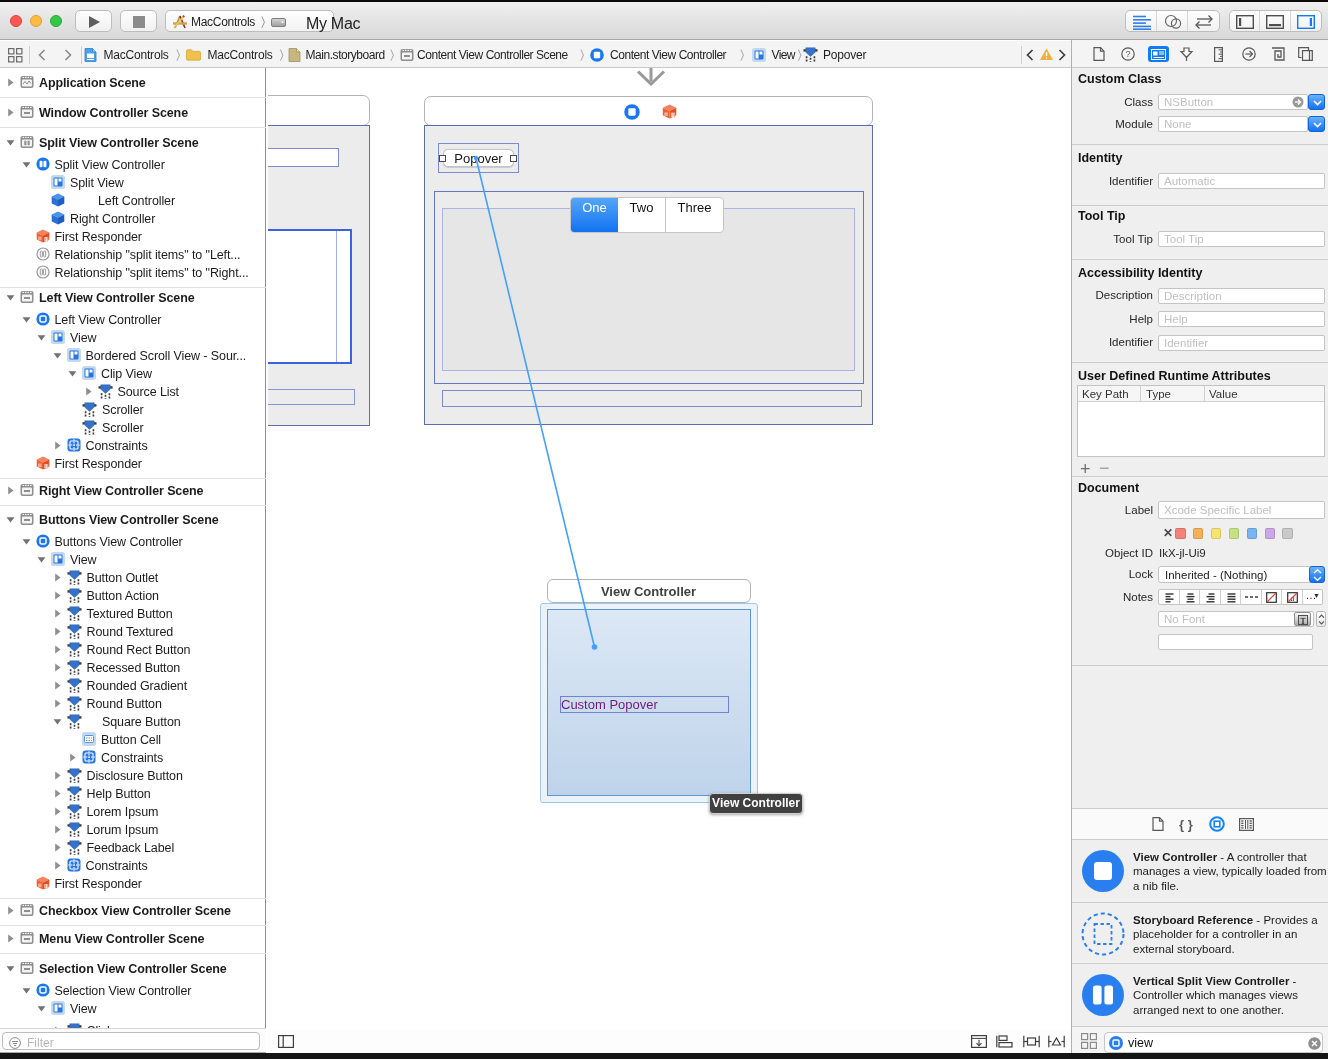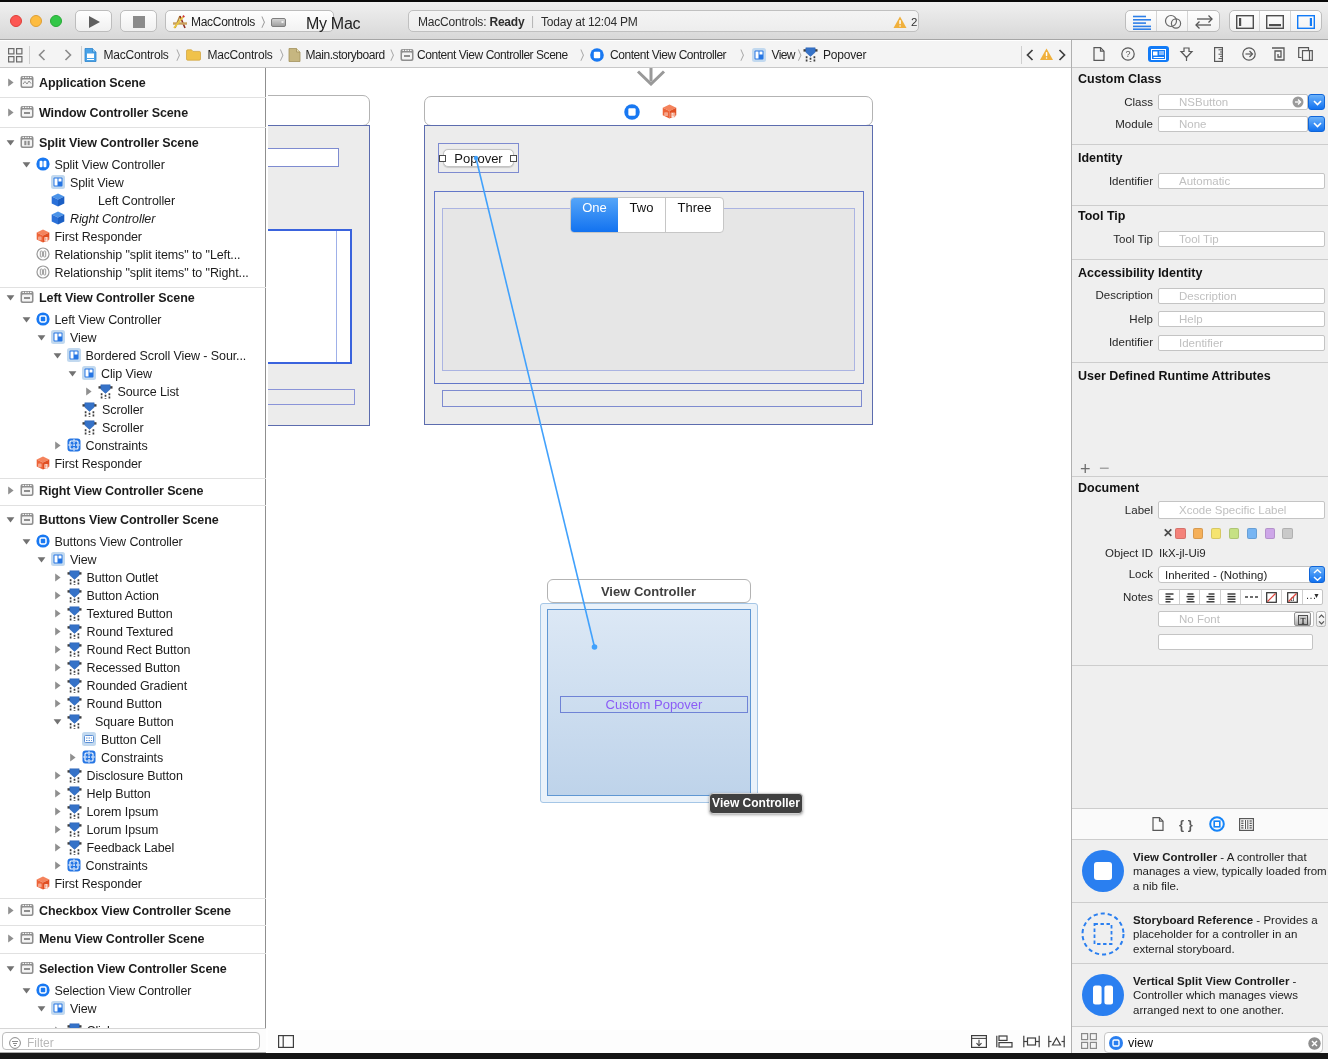--- a/index.html
+++ b/index.html
@@ -1,19 +1,19 @@
 <!DOCTYPE html>
 <html><head><meta charset="utf-8"><style>
 * { margin:0; padding:0; box-sizing:border-box; }
 html,body { width:1328px; height:1059px; overflow:hidden; }
 body { font-family:"Liberation Sans", sans-serif; position:relative; background:#fff; }
 .abs { position:absolute; }
 svg { display:block; }
 .rowtxt { font-size:12.5px; color:#1c1c1c; white-space:nowrap; letter-spacing:-0.1px; }
-.field { background:#fff; border:1px solid #c4c4c4; border-radius:2px; font-size:11.5px; color:#c0c0c0; padding-left:20px; display:flex; align-items:center; }
+.field { background:#fff; border:1px solid #c4c4c4; border-radius:2px; font-size:11.5px; color:#c0c0c0; padding-left:5px; display:flex; align-items:center; }
 .ilabel { font-size:11.5px; color:#262626; text-align:right; white-space:nowrap; }
 .ihead { font-size:12.5px; font-weight:bold; color:#111; white-space:nowrap; }
 .sep-r { position:absolute; left:0; width:256px; height:1px; background:#cdcdcd; }
 .crumb { top:7px; font-size:12px; letter-spacing:-0.2px; color:#1f1f1f; white-space:nowrap; }
 .chev { top:6px; font-size:13px; color:#a8a8a8; }
 span { white-space:nowrap; }
 </style></head>
 <body>
 
 <div class="abs" style="left:0;top:0;width:1328px;height:40px;background:linear-gradient(#f1f1f1,#d8d8d8);border-bottom:1px solid #a6a6a6">
@@ -48,31 +48,20 @@
           <linearGradient id="g1" x1="0" y1="0" x2="0" y2="1">
             <stop offset="0" stop-color="#d6d6d6"></stop>
             <stop offset="1" stop-color="#9c9c9c"></stop>
           </linearGradient>
         </defs>
         <rect x="10.5" y="3" width="2" height="2" fill="#efefef"></rect>
       </svg>
     <span class="abs" style="left:140px;top:4px;font-size:16px;letter-spacing:-0.3px;color:#222">My Mac</span>
   </div>
 
-  <div class="abs" style="left:408px;top:10px;width:511px;height:22px;background:linear-gradient(#f4f4f4,#ededed);border:1px solid #c0c0c0;border-radius:5px">
-    <span class="abs" style="left:9px;top:4px;font-size:12px;letter-spacing:-0.2px;color:#2e2e2e">MacControls: <b>Ready</b></span>
-    <span class="abs" style="left:122px;top:3px;font-size:12px;color:#b4b4b4">|</span>
-    <span class="abs" style="left:132px;top:4px;font-size:12px;letter-spacing:-0.2px;color:#2e2e2e">Today at 12:04 PM</span>
-    <svg class="abs" style="left:484px;top:4.5px" width="14" height="13" viewBox="0 0 14 13">
-        <path d="M7 0.5 L13.5 12 L0.5 12 Z" fill="#f0b03c"></path>
-        <rect x="6.3" y="4" width="1.5" height="4.2" rx="0.7" fill="#fff"></rect>
-        <rect x="6.3" y="9.3" width="1.5" height="1.5" rx="0.7" fill="#fff"></rect>
-      </svg>
-    <span class="abs" style="left:502px;top:4.5px;font-size:11.5px;color:#333">2</span>
-  </div>
 
   <div class="abs" style="left:1125px;top:10px;width:95px;height:22px;background:linear-gradient(#fefefe,#f1f1f1);border:1px solid #bdbdbd;border-radius:5px;display:flex">
     <div style="width:31.6px;border-right:1px solid #d4d4d4;position:relative">
       <svg class="abs" style="left:6.5px;top:3.5px" width="19" height="15" viewBox="0 0 19 15">
           <g stroke="#2e7fe8" stroke-width="1.6">
             <line x1="0" y1="1.5" x2="13" y2="1.5"></line>
             <line x1="0" y1="4.8" x2="18" y2="4.8"></line>
             <line x1="0" y1="8.1" x2="13" y2="8.1"></line>
             <line x1="0" y1="11.4" x2="18" y2="11.4"></line>
             <line x1="0" y1="14.2" x2="18" y2="14.2"></line>
@@ -298,21 +287,21 @@
       </svg>
     </div>
 <div class="abs rowtxt" style="left:70px;top:126px;margin-left:28px;">Left Controller</div>
 <div class="abs" style="left:51px;top:143px;width:15px;height:15px">
       <svg width="14" height="14" viewBox="0 0 14 14">
         <polygon points="7,0.5 13.3,3.5 7,6.5 0.7,3.5" fill="#4b93e8"></polygon>
         <polygon points="0.7,3.5 7,6.5 7,13.5 0.7,10.5" fill="#2a70d8"></polygon>
         <polygon points="13.3,3.5 7,6.5 7,13.5 13.3,10.5" fill="#1b5fc4"></polygon>
       </svg>
     </div>
-<div class="abs rowtxt" style="left:70px;top:144px;font-style:italic;">Right Controller</div>
+<div class="abs rowtxt" style="left:70px;top:144px;">Right Controller</div>
 <div class="abs" style="left:35.5px;top:161px;width:15px;height:15px">
       <svg width="14" height="14" viewBox="0 0 14 14">
         <polygon points="7,0.5 13.3,3.5 7,6.5 0.7,3.5" fill="#f4835c"></polygon>
         <polygon points="0.7,3.5 7,6.5 7,13.5 0.7,10.5" fill="#ed6337"></polygon>
         <polygon points="13.3,3.5 7,6.5 7,13.5 13.3,10.5" fill="#e04f22"></polygon>
         <rect x="8" y="8" width="4.4" height="4.4" rx="0.8" fill="#f4a58b"></rect>
         <text x="10.2" y="12" font-size="4.5" fill="#fff" text-anchor="middle" font-family="Liberation Sans">1</text>
         <rect x="2" y="7.6" width="3.6" height="3.6" rx="0.8" fill="#f4a58b"></rect>
       </svg>
     </div>
@@ -678,21 +667,21 @@
       <svg width="15" height="15" viewBox="0 0 15 15">
         <rect x="0.5" y="2.2" width="14" height="2.4" fill="#3d3d3d"></rect>
         <polygon points="2.8,0.8 12.2,0.8 12.2,5.2 7.5,9.4 2.8,5.2" fill="#3572c8" stroke="#2e62ae" stroke-width="0.5"></polygon>
         <g stroke="#3d3d3d" stroke-width="1.7" stroke-dasharray="2,1.4">
           <line x1="3.6" y1="9.2" x2="3.6" y2="15"></line>
           <line x1="7.5" y1="10.8" x2="7.5" y2="15"></line>
           <line x1="11.4" y1="9.2" x2="11.4" y2="15"></line>
         </g>
       </svg>
     </div>
-<div class="abs rowtxt" style="left:95px;top:647px;text-align:center;">Square Button</div>
+<div class="abs rowtxt" style="left:102px;top:647px;text-align:center;">Square Button</div>
 <div class="abs" style="left:82px;top:664px;width:15px;height:15px">
       <svg width="14" height="14" viewBox="0 0 14 14">
         <rect x="0" y="0" width="14" height="14" rx="2.5" fill="#c2d9ef"></rect>
         <rect x="2.5" y="3.5" width="9" height="7" rx="1" fill="#fff" stroke="#5b8fd6" stroke-width="1"></rect>
         <g stroke="#5b8fd6" stroke-width="1" stroke-dasharray="1.5,1">
           <line x1="4" y1="6" x2="10" y2="6"></line>
           <line x1="4" y1="8.5" x2="10" y2="8.5"></line>
         </g>
       </svg>
     </div>
@@ -975,21 +964,21 @@
 </div>
 <div class="abs" style="left:174.5px;top:322px;width:420px;height:17px;border:1px solid #7e8bd0"></div>
 <svg class="abs" style="left:199.5px;top:89px;overflow:visible;z-index:10" width="130" height="500" viewBox="0 0 130 500">
       <line x1="9" y1="1" x2="127.5" y2="490" stroke="#41a1fc" stroke-width="1.6"></line>
       <circle cx="9" cy="1" r="2.2" fill="#41a1fc"></circle>
       <circle cx="127.5" cy="490" r="2.8" fill="#41a1fc"></circle>
     </svg>
 <div class="abs" style="left:279px;top:510.5px;width:204px;height:24px;background:#fff;border:1px solid #b3b3b3;border-radius:6px;font-size:13px;font-weight:bold;color:#3f3f3f;text-align:center;line-height:23px">View Controller</div>
 <div class="abs" style="left:272.5px;top:534.5px;width:217.5px;height:200px;background:#eaf2fa;border:1px solid #a5c6e6;border-radius:3px"></div>
 <div class="abs" style="left:279px;top:540.5px;width:204px;height:187.5px;background:linear-gradient(#dce8f5,#bed3ea);border:1.5px solid #5f97d3"></div>
-<div class="abs" style="left:292.5px;top:627.5px;width:188px;height:17px;border:1px solid #6f83d6;font-size:13px;color:#8b5cf6;text-align:center;line-height:16px">Custom Popover</div>
+<div class="abs" style="left:292.5px;top:627.5px;width:169px;height:17px;border:1px solid #6f83d6;font-size:13px;color:#701a75;line-height:16px">Custom Popover</div>
 <div class="abs" style="left:441.5px;top:724.5px;width:94px;height:21px;background:#404040;border:1px solid #cfcfcf;border-radius:4px;font-size:12px;font-weight:bold;color:#fff;text-align:center;line-height:19px;box-shadow:0 1px 3px rgba(0,0,0,0.35)">View Controller</div>
 </div>
 
 <div class="abs" style="left:267.5px;top:1030px;width:803px;height:23px;background:#fdfdfd">
   <svg class="abs" style="left:10px;top:5px" width="16" height="13" viewBox="0 0 16 13">
       <rect x="0.6" y="0.6" width="14.8" height="11.8" fill="none" stroke="#3e3e3e" stroke-width="1.2"></rect>
       <line x1="5.2" y1="0.6" x2="5.2" y2="12.4" stroke="#3e3e3e" stroke-width="1.2"></line>
     </svg>
   <svg class="abs" style="left:703.5px;top:5px" width="16" height="13" viewBox="0 0 16 13">
       <rect x="0.6" y="0.6" width="14.8" height="11.8" fill="none" stroke="#3e3e3e" stroke-width="1.2"></rect>
@@ -1113,20 +1102,29 @@
 <div class="sep-r" style="top:219px;width:257px"></div>
 <div class="abs ihead" style="left:6px;top:226px">Accessibility Identity</div>
 <div class="abs ilabel" style="left:6px;top:249px;width:75px">Description</div>
 <div class="abs field" style="left:86px;top:247.5px;width:167px;height:16px">Description</div>
 <div class="abs ilabel" style="left:6px;top:273px;width:75px">Help</div>
 <div class="abs field" style="left:86px;top:271px;width:167px;height:16px">Help</div>
 <div class="abs ilabel" style="left:6px;top:296px;width:75px">Identifier</div>
 <div class="abs field" style="left:86px;top:294.5px;width:167px;height:16px">Identifier</div>
 <div class="sep-r" style="top:322px;width:257px"></div>
 <div class="abs ihead" style="left:6px;top:329px">User Defined Runtime Attributes</div>
+<div class="abs" style="left:5px;top:345px;width:248px;height:72px;background:#fff;border:1px solid #c3c3c3">
+      <div style="height:16px;background:#f6f6f6;border-bottom:1px solid #d0d0d0;position:relative;font-size:11.5px;color:#333">
+        <span class="abs" style="left:4px;top:2px">Key Path</span>
+        <span class="abs" style="left:68px;top:2px">Type</span>
+        <span class="abs" style="left:131px;top:2px">Value</span>
+        <div class="abs" style="left:62px;top:0;width:1px;height:16px;background:#d0d0d0"></div>
+        <div class="abs" style="left:126px;top:0;width:1px;height:16px;background:#d0d0d0"></div>
+      </div>
+    </div>
 <div class="abs" style="left:8px;top:419px;font-size:18px;color:#6e6e6e">+</div>
 <div class="abs" style="left:27px;top:418px;font-size:18px;color:#9a9a9a">−</div>
 <div class="sep-r" style="top:436px;width:257px"></div>
 <div class="abs ihead" style="left:6px;top:441px">Document</div>
 <div class="abs ilabel" style="left:6px;top:464px;width:75px">Label</div>
 <div class="abs field" style="left:86px;top:461px;width:167px;height:18px">Xcode Specific Label</div>
 <div class="abs" style="left:91px;top:486px;font-size:12px;font-weight:bold;color:#4a4a4a">✕</div>
 <div class="abs" style="left:103px;top:488px;width:10.5px;height:10.5px;border-radius:2px;background:#f4827a;border:1px solid rgba(0,0,0,0.12)"></div>
 <div class="abs" style="left:120.9px;top:488px;width:10.5px;height:10.5px;border-radius:2px;background:#f5b05a;border:1px solid rgba(0,0,0,0.12)"></div>
 <div class="abs" style="left:138.8px;top:488px;width:10.5px;height:10.5px;border-radius:2px;background:#f5e470;border:1px solid rgba(0,0,0,0.12)"></div>

